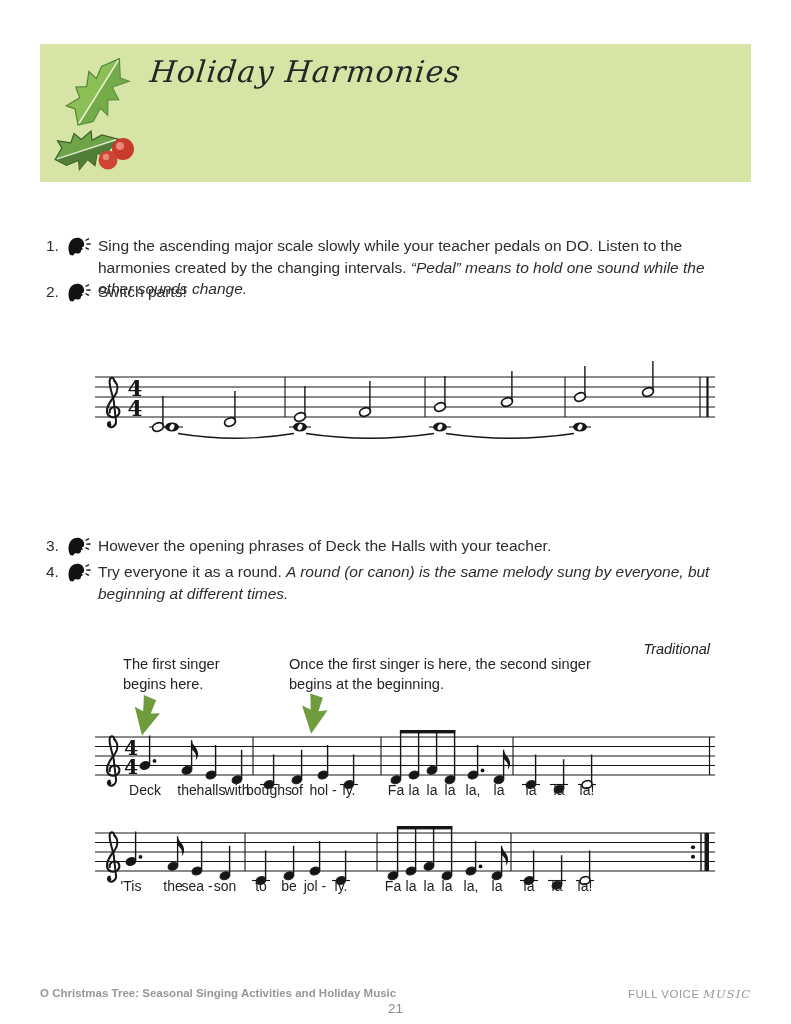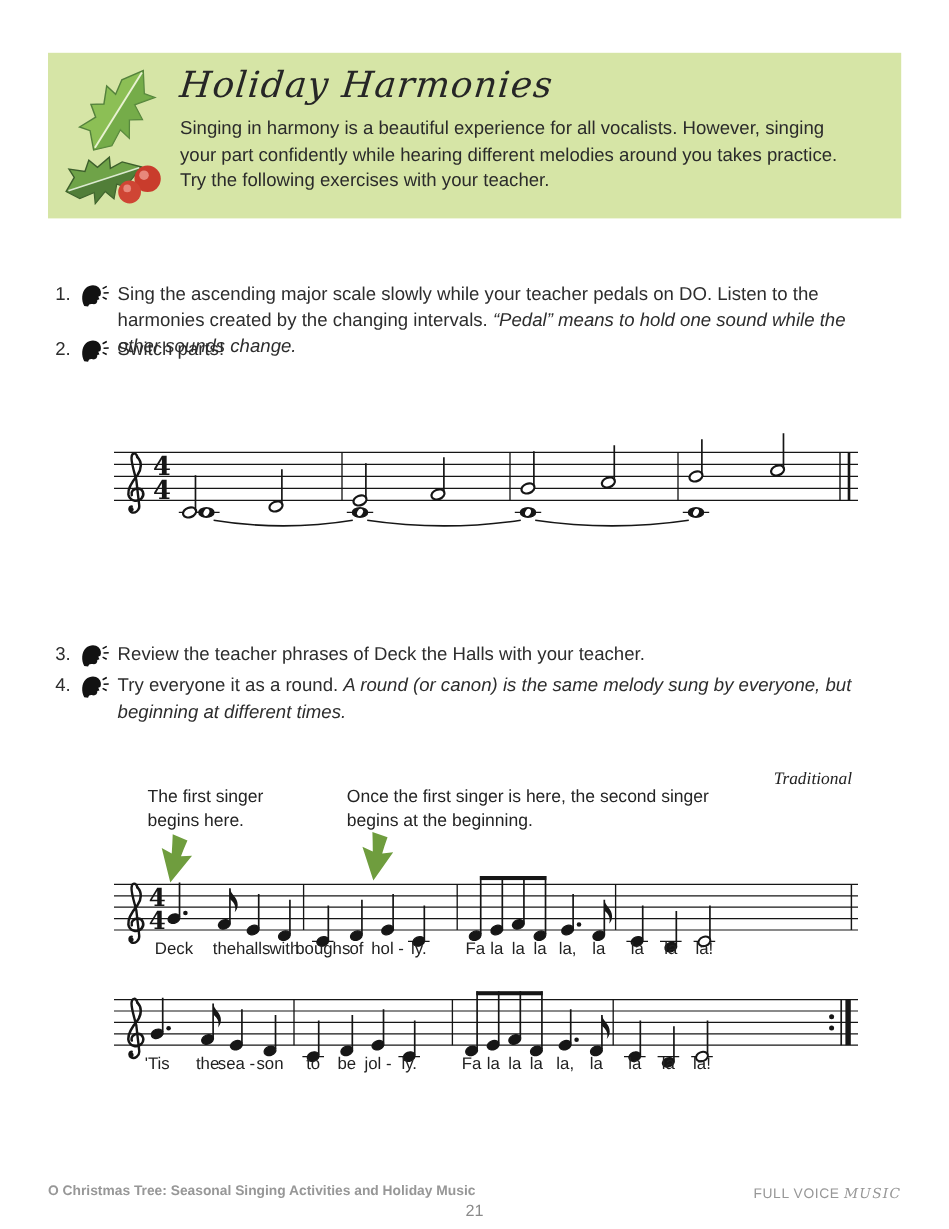--- a/index.html
+++ b/index.html
@@ -11,21 +11,21 @@
   .hh-title{font-family:"DejaVu Serif",serif;font-style:italic;font-size:30px;
             letter-spacing:1px;transform:skewX(-6deg);transform-origin:left;
             color:#262626;margin:2px 0 8px 0;}
   .intro{font-size:15.5px;line-height:21.5px;color:#2b2b2b;margin:0;width:560px;}
   .ex{position:absolute;left:46px;width:672px;display:flex;align-items:flex-start;}
   .ex .num{width:18px;font-size:15.5px;flex:none;padding-top:2px;}
   .ex .head-icon{flex:none;width:26px;height:20px;margin:1px 6px 0 2px;}
   .ex .ex-text{font-size:15.5px;line-height:21.5px;width:618px;}
   .ex .ex-text i{font-family:"Liberation Sans",sans-serif;}
   .staff-svg{position:absolute;left:95px;width:620px;}
-  .traditional{position:absolute;right:81px;top:641px;font-size:14.5px;font-style:italic;color:#222;font-family:Liberation Serif, serif;}
+  .traditional{position:absolute;right:81px;top:641px;font-size:14.5px;font-style:italic;color:#222;}
   .ann{position:absolute;font-size:14.6px;line-height:19.5px;color:#232323;}
   .arrow-svg{position:absolute;width:40px;height:48px;}
   .footer{position:absolute;left:40px;right:40px;top:984px;height:20px;font-size:11.5px;color:#979797;}
   .footer .f-left{position:absolute;left:0;top:3px;font-weight:bold;}
   .footer .f-center{position:absolute;left:0;right:0;text-align:center;top:17px;font-size:13.5px;color:#8a8a8a;}
   .footer .f-right{position:absolute;right:0;top:3px;letter-spacing:.5px;}
   .footer .brand-music{font-family:"DejaVu Serif",serif;font-style:italic;letter-spacing:1px;}
 </style>
 </head>
 <body>
@@ -48,21 +48,20 @@
         <g>
           <circle cx="79" cy="99" r="11" fill="#c93c2c"></circle>
           <circle cx="76" cy="96" r="4" fill="#e8887b"></circle>
           <circle cx="64" cy="110" r="9.5" fill="#cf4534"></circle>
           <circle cx="62" cy="107" r="3.2" fill="#e8887b"></circle>
         </g>
       </svg>
     </div>
     <div class="header-content">
       <div class="hh-title">Holiday Harmonies</div>
-      <p class="intro">Singing in harmony is a beautiful experience for all vocalists. However, singing your part confidently while hearing different melodies around you takes practice. Try the following exercises with your teacher.</p>
     </div>
   </div>
 
   <div class="ex" style="top:235px">
     <span class="num">1.</span>
     <svg class="head-icon" viewBox="0 0 26 20">
       <path d="M4.2,19 C1.6,14.5 1.9,7.5 5.6,4 C8.7,1.1 13.6,0.9 16.1,3.4 C18.3,5.5 18.6,8.4 17.6,10.5 L15.9,11.2 L16.9,13.4 L15.1,13.9 C15.3,16.4 13.6,17.9 11.1,17.4 C9.2,17 8,17.4 7.4,19.4 Z" fill="#121212"></path>
       <path d="M19.5,4.5 L23,2.6 M20.3,8.2 L24.6,8 M19.5,11.6 L22.9,13.4" stroke="#121212" stroke-width="1.3" fill="none"></path>
     </svg>
     <div class="ex-text"><span>Sing the ascending major scale slowly while your teacher pedals on DO. Listen to the harmonies created by the changing intervals. </span><i>“Pedal” means to hold one sound while the other sounds change.</i></div>
@@ -76,21 +75,21 @@
     </svg>
     <div class="ex-text"><span>Switch parts!</span><i></i></div>
   </div>
 
   <div class="ex" style="top:535px">
     <span class="num">3.</span>
     <svg class="head-icon" viewBox="0 0 26 20">
       <path d="M4.2,19 C1.6,14.5 1.9,7.5 5.6,4 C8.7,1.1 13.6,0.9 16.1,3.4 C18.3,5.5 18.6,8.4 17.6,10.5 L15.9,11.2 L16.9,13.4 L15.1,13.9 C15.3,16.4 13.6,17.9 11.1,17.4 C9.2,17 8,17.4 7.4,19.4 Z" fill="#121212"></path>
       <path d="M19.5,4.5 L23,2.6 M20.3,8.2 L24.6,8 M19.5,11.6 L22.9,13.4" stroke="#121212" stroke-width="1.3" fill="none"></path>
     </svg>
-    <div class="ex-text"><span>Review the teacher phrases of Deck the Halls with your teacher.</span><i></i></div>
+    <div class="ex-text"><span>However the opening phrases of Deck the Halls with your teacher.</span><i></i></div>
   </div>
 
   <div class="ex" style="top:561px">
     <span class="num">4.</span>
     <svg class="head-icon" viewBox="0 0 26 20">
       <path d="M4.2,19 C1.6,14.5 1.9,7.5 5.6,4 C8.7,1.1 13.6,0.9 16.1,3.4 C18.3,5.5 18.6,8.4 17.6,10.5 L15.9,11.2 L16.9,13.4 L15.1,13.9 C15.3,16.4 13.6,17.9 11.1,17.4 C9.2,17 8,17.4 7.4,19.4 Z" fill="#121212"></path>
       <path d="M19.5,4.5 L23,2.6 M20.3,8.2 L24.6,8 M19.5,11.6 L22.9,13.4" stroke="#121212" stroke-width="1.3" fill="none"></path>
     </svg>
     <div class="ex-text"><span>Try everyone it as a round. </span><i>A round (or canon) is the same melody sung by everyone, but beginning at different times.</i></div>
   </div>

